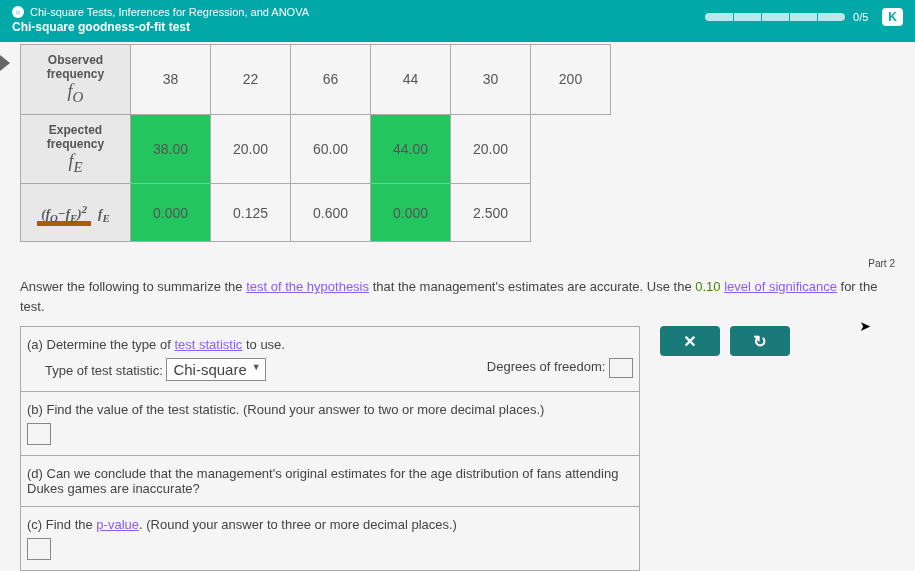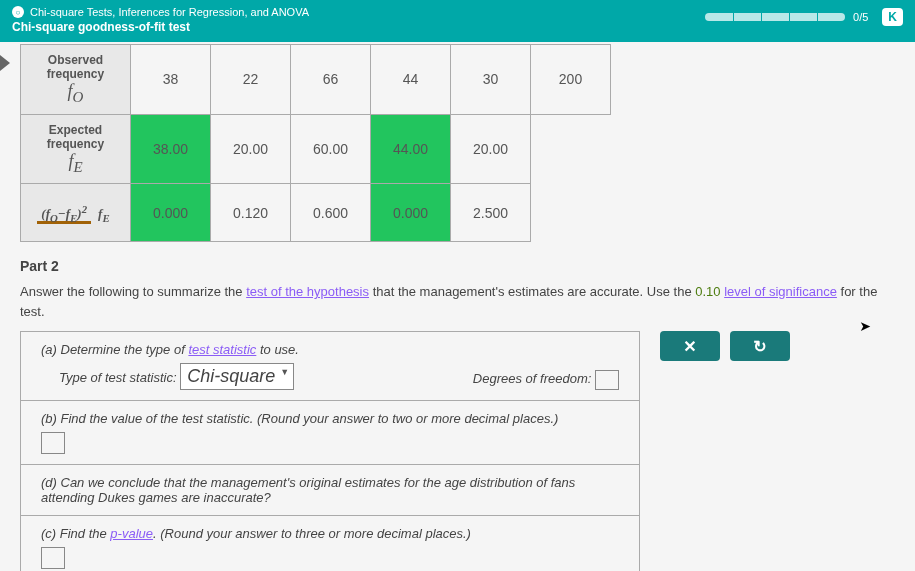--- a/index.html
+++ b/index.html
@@ -21,40 +21,40 @@
   
   .tab-arrow { position:absolute; left:0; top:55px; width:0; height:0; border-top:8px solid transparent; border-bottom:8px solid transparent; border-left:10px solid #666; }
   
   table.data-table { border-collapse: collapse; margin-top:2px; }
   table.data-table td, table.data-table th { border: 1px solid #aaa; text-align:center; vertical-align:middle; }
   table.data-table .row-head { background:#e8e8e8; width:110px; padding:8px 6px; font-size:12px; color:#555; font-weight:bold; }
   table.data-table .row-head .sub { font-style: italic; font-family: 'Times New Roman', serif; font-weight: normal; font-size:18px; }
   table.data-table td.cell { width:80px; height:58px; font-size:14px; color:#555; }
   .hl { background: #22c55e; }
   
-  .part-title { font-weight: bold; margin: 16px 0 8px; font-size:14px; color:#444; }
+  .part-title { font-weight: normal; margin: 16px 0 8px; font-size:10px; color:#444;text-align:right; }
   .instruction { font-size:13px; color:#444; margin-bottom:10px; line-height:1.5; }
   .link { color: #8b5cf6; text-decoration: underline; }
   .sig { color:#4d7c0f; }
   
   .qbox-wrap { display:flex; gap:20px; align-items:flex-start; }
   table.qbox { border-collapse: collapse; width: 620px; }
-  table.qbox td { border:1px solid #aaa; padding:10px 20px; font-size:13px; color:#444; vertical-align:top;font-style:italic; }
+  table.qbox td { border:1px solid #aaa; padding:10px 6px; font-size:13px; color:#444; vertical-align:top; }
   
-  .select { border:1px solid #888; padding:2px 18px 2px 6px; font-size:18px; position:relative; display:inline-block; background:#fff; }
+  .select { border:1px solid #888; padding:2px 18px 2px 6px; font-size:15px; position:relative; display:inline-block; background:#fff; }
   .select::after { content:"▼"; position:absolute; right:4px; top:3px; font-size:9px; color:#555; }
   .dof-input { border:1px solid #888; width:24px; height:20px; display:inline-block; vertical-align:middle; }
   .ans-input { border:1px solid #888; width:24px; height:22px; display:block; margin-top:6px; }
   
   .action-btns { display:flex; gap:10px; }
   .btn-teal { background:#1a7a7a; color:#fff; border:none; border-radius:4px; width:60px; height:30px; font-size:16px; font-weight:bold; cursor:pointer; display:flex; align-items:center; justify-content:center; }
   
   .formula { font-family: 'Times New Roman', serif; font-style: italic; }
   .frac { display:inline-block; text-align:center; vertical-align:middle; }
-  .frac .num { border-bottom:3px solid #a16207; padding:0 4px; font-size:13px; }
+  .frac .num { border-bottom:5px solid #a16207; padding:0 4px; font-size:13px; }
   .frac .den { padding:0 4px; font-size:13px; }
   
   .cursor { position:absolute; right:44px; top:318px; font-size:14px; color:#000; }
 </style>
 </head>
 <body>
 
 <div class="header">
   <div class="header-top">
     <span class="dot">○</span>
@@ -105,21 +105,21 @@
     <td class="cell" style="border:none"></td>
   </tr>
   <tr>
     <th class="row-head">
       <span class="frac formula">
         <span class="num">(<i>f</i><sub>O</sub>−<i>f</i><sub>E</sub>)<sup>2</sup></span>
         <span class="den"><i>f</i><sub>E</sub></span>
       </span>
     </th>
     <td class="cell hl">0.000</td>
-    <td class="cell">0.120</td>
+    <td class="cell">0.125</td>
     <td class="cell">0.600</td>
     <td class="cell hl">0.000</td>
     <td class="cell">2.500</td>
     <td class="cell" style="border:none"></td>
   </tr>
 </tbody>
     </table>
 
 <div class="part-title">Part 2</div>
 <div class="instruction">
@@ -129,21 +129,21 @@
 <div class="qbox-wrap">
 <table class="qbox">
   <tbody>
           <tr>
             <td>
     <span>(a)  Determine the type of </span><a class="link">test statistic</a><span> to use.</span><br>
     <span style="margin-left:18px; display:inline-block; margin-top:6px;">
       <span>Type of test statistic:</span>
       <span class="select">Chi-square</span>
     </span>
-    <span style="float:right; margin-top:13px;text-align:right;">
+    <span style="float:right; margin-top:6px;text-align:right;">
       <span>Degrees of freedom:</span>
       <span class="dof-input"></span>
     </span>
   </td>
           </tr>
   <tr>
             <td>
     <span>(b)  Find the value of the test statistic. (Round your answer to two or more decimal places.)</span>
     <span class="ans-input"></span>
   </td>

